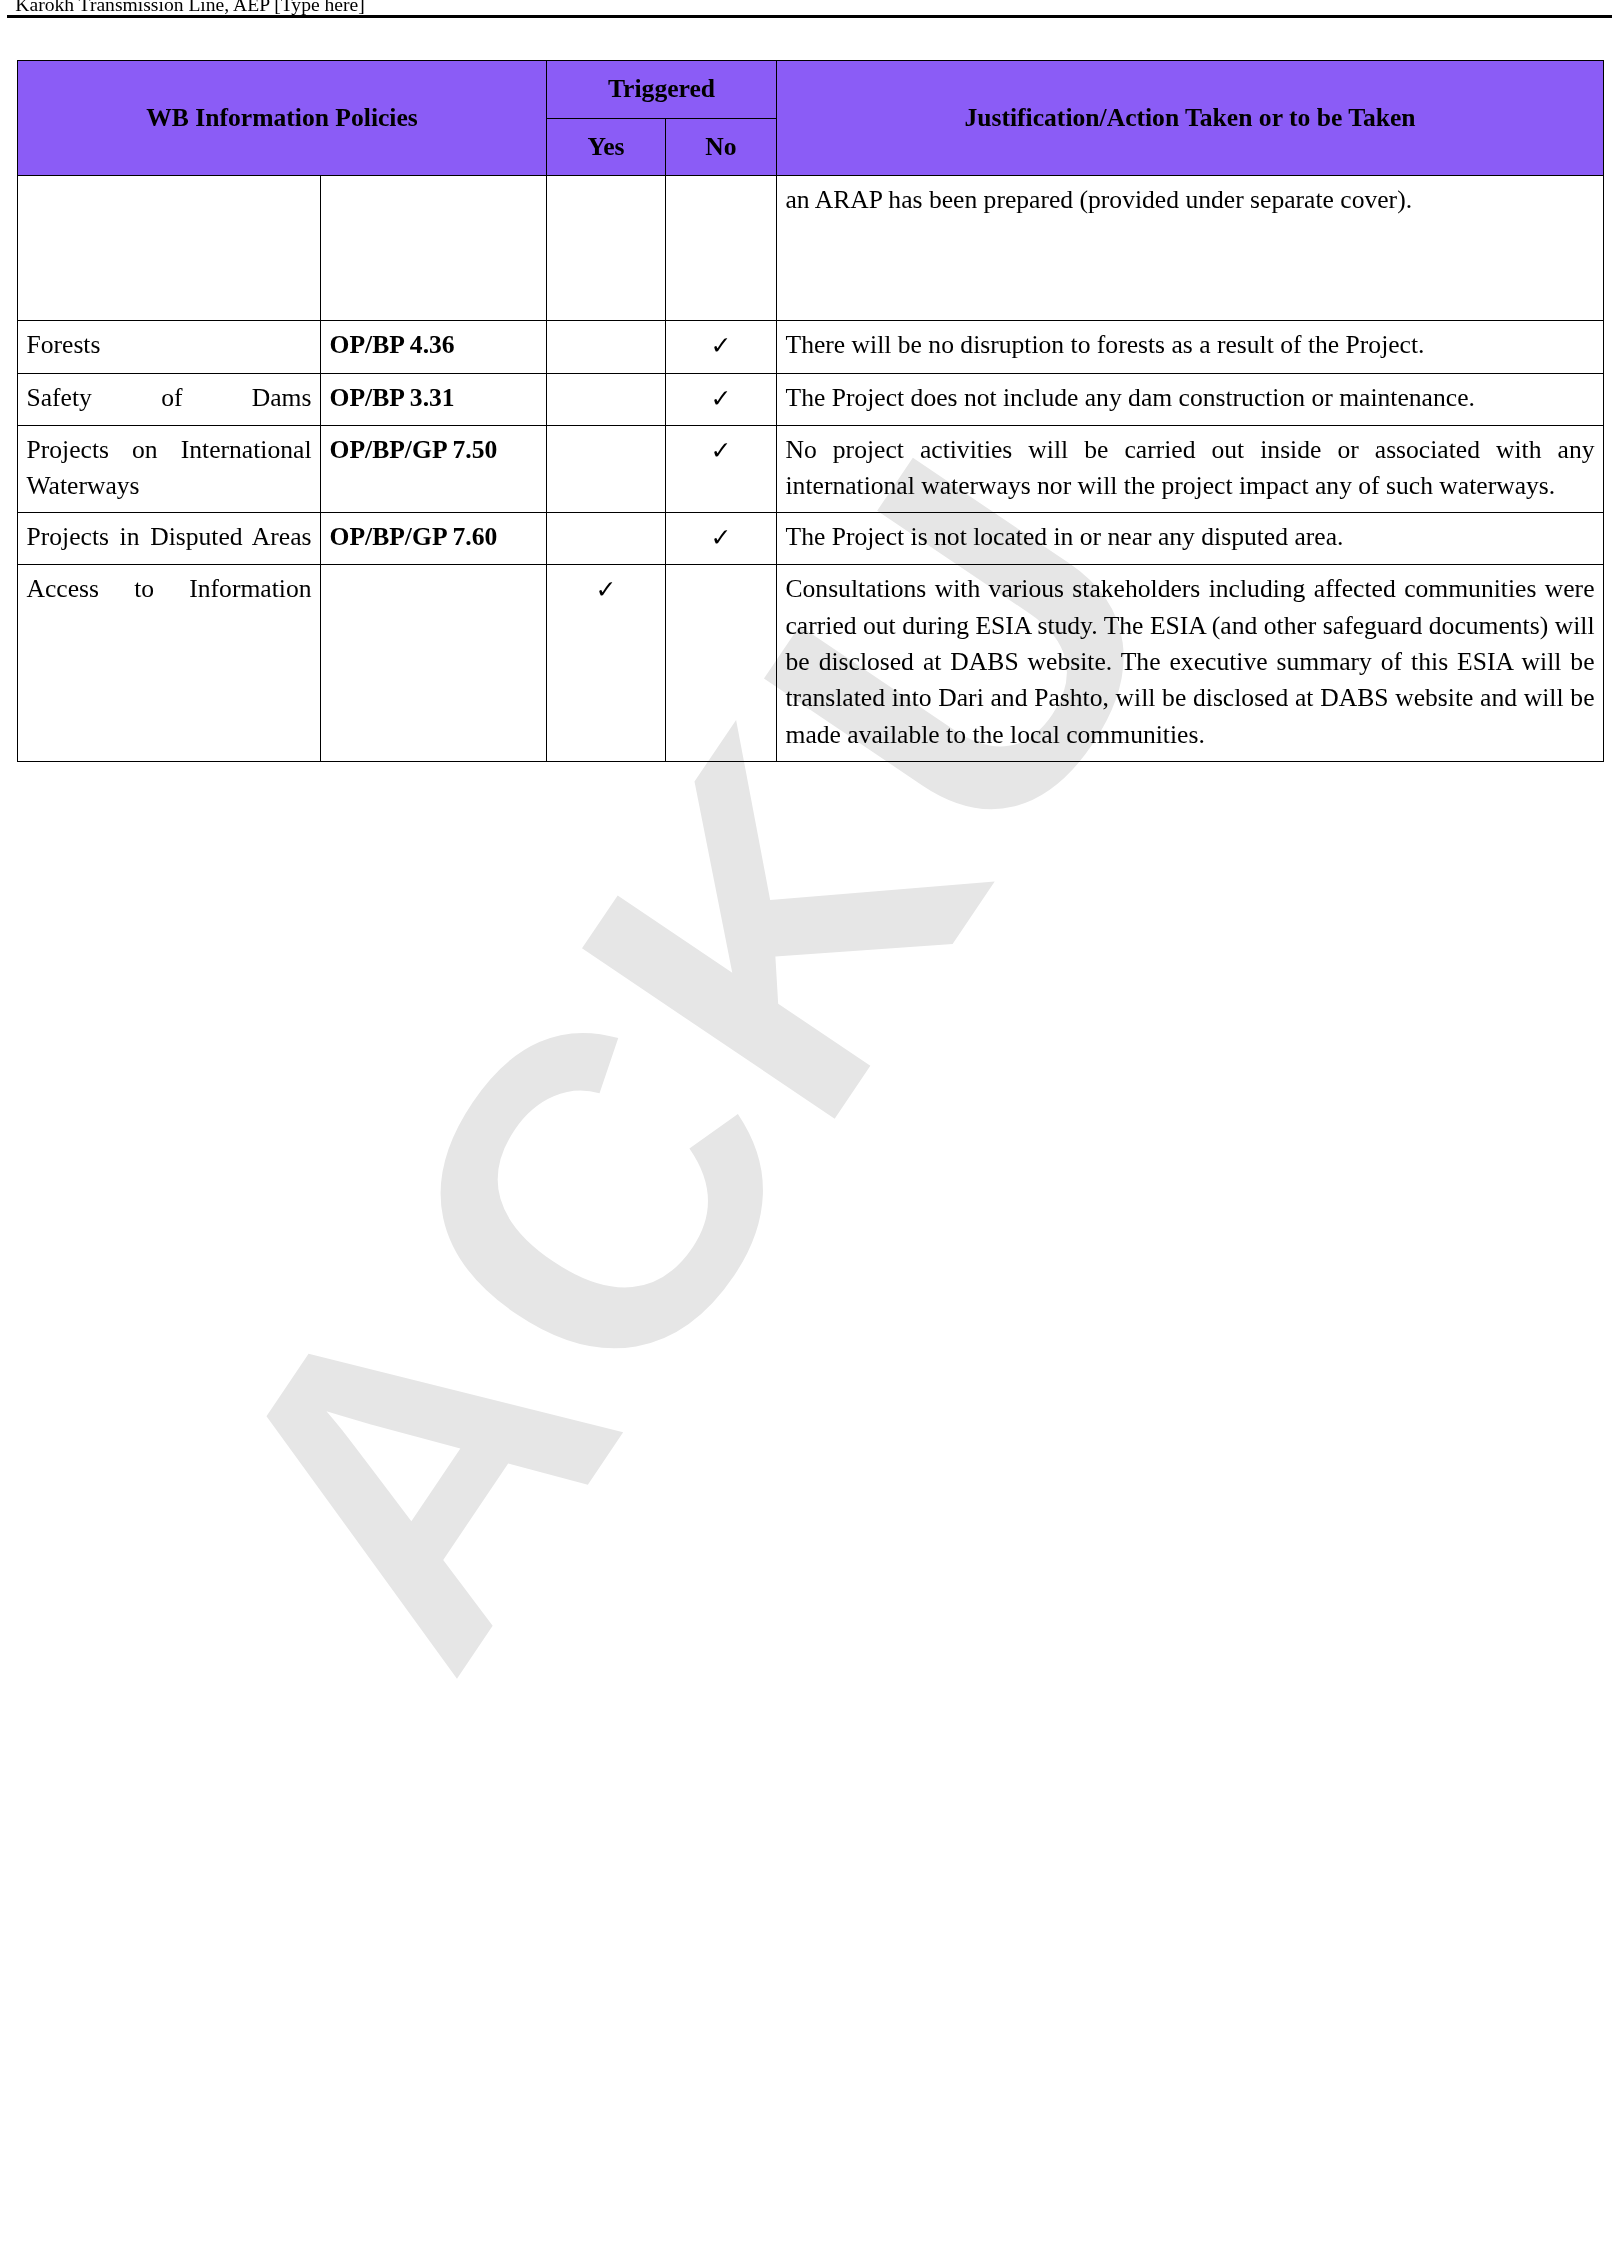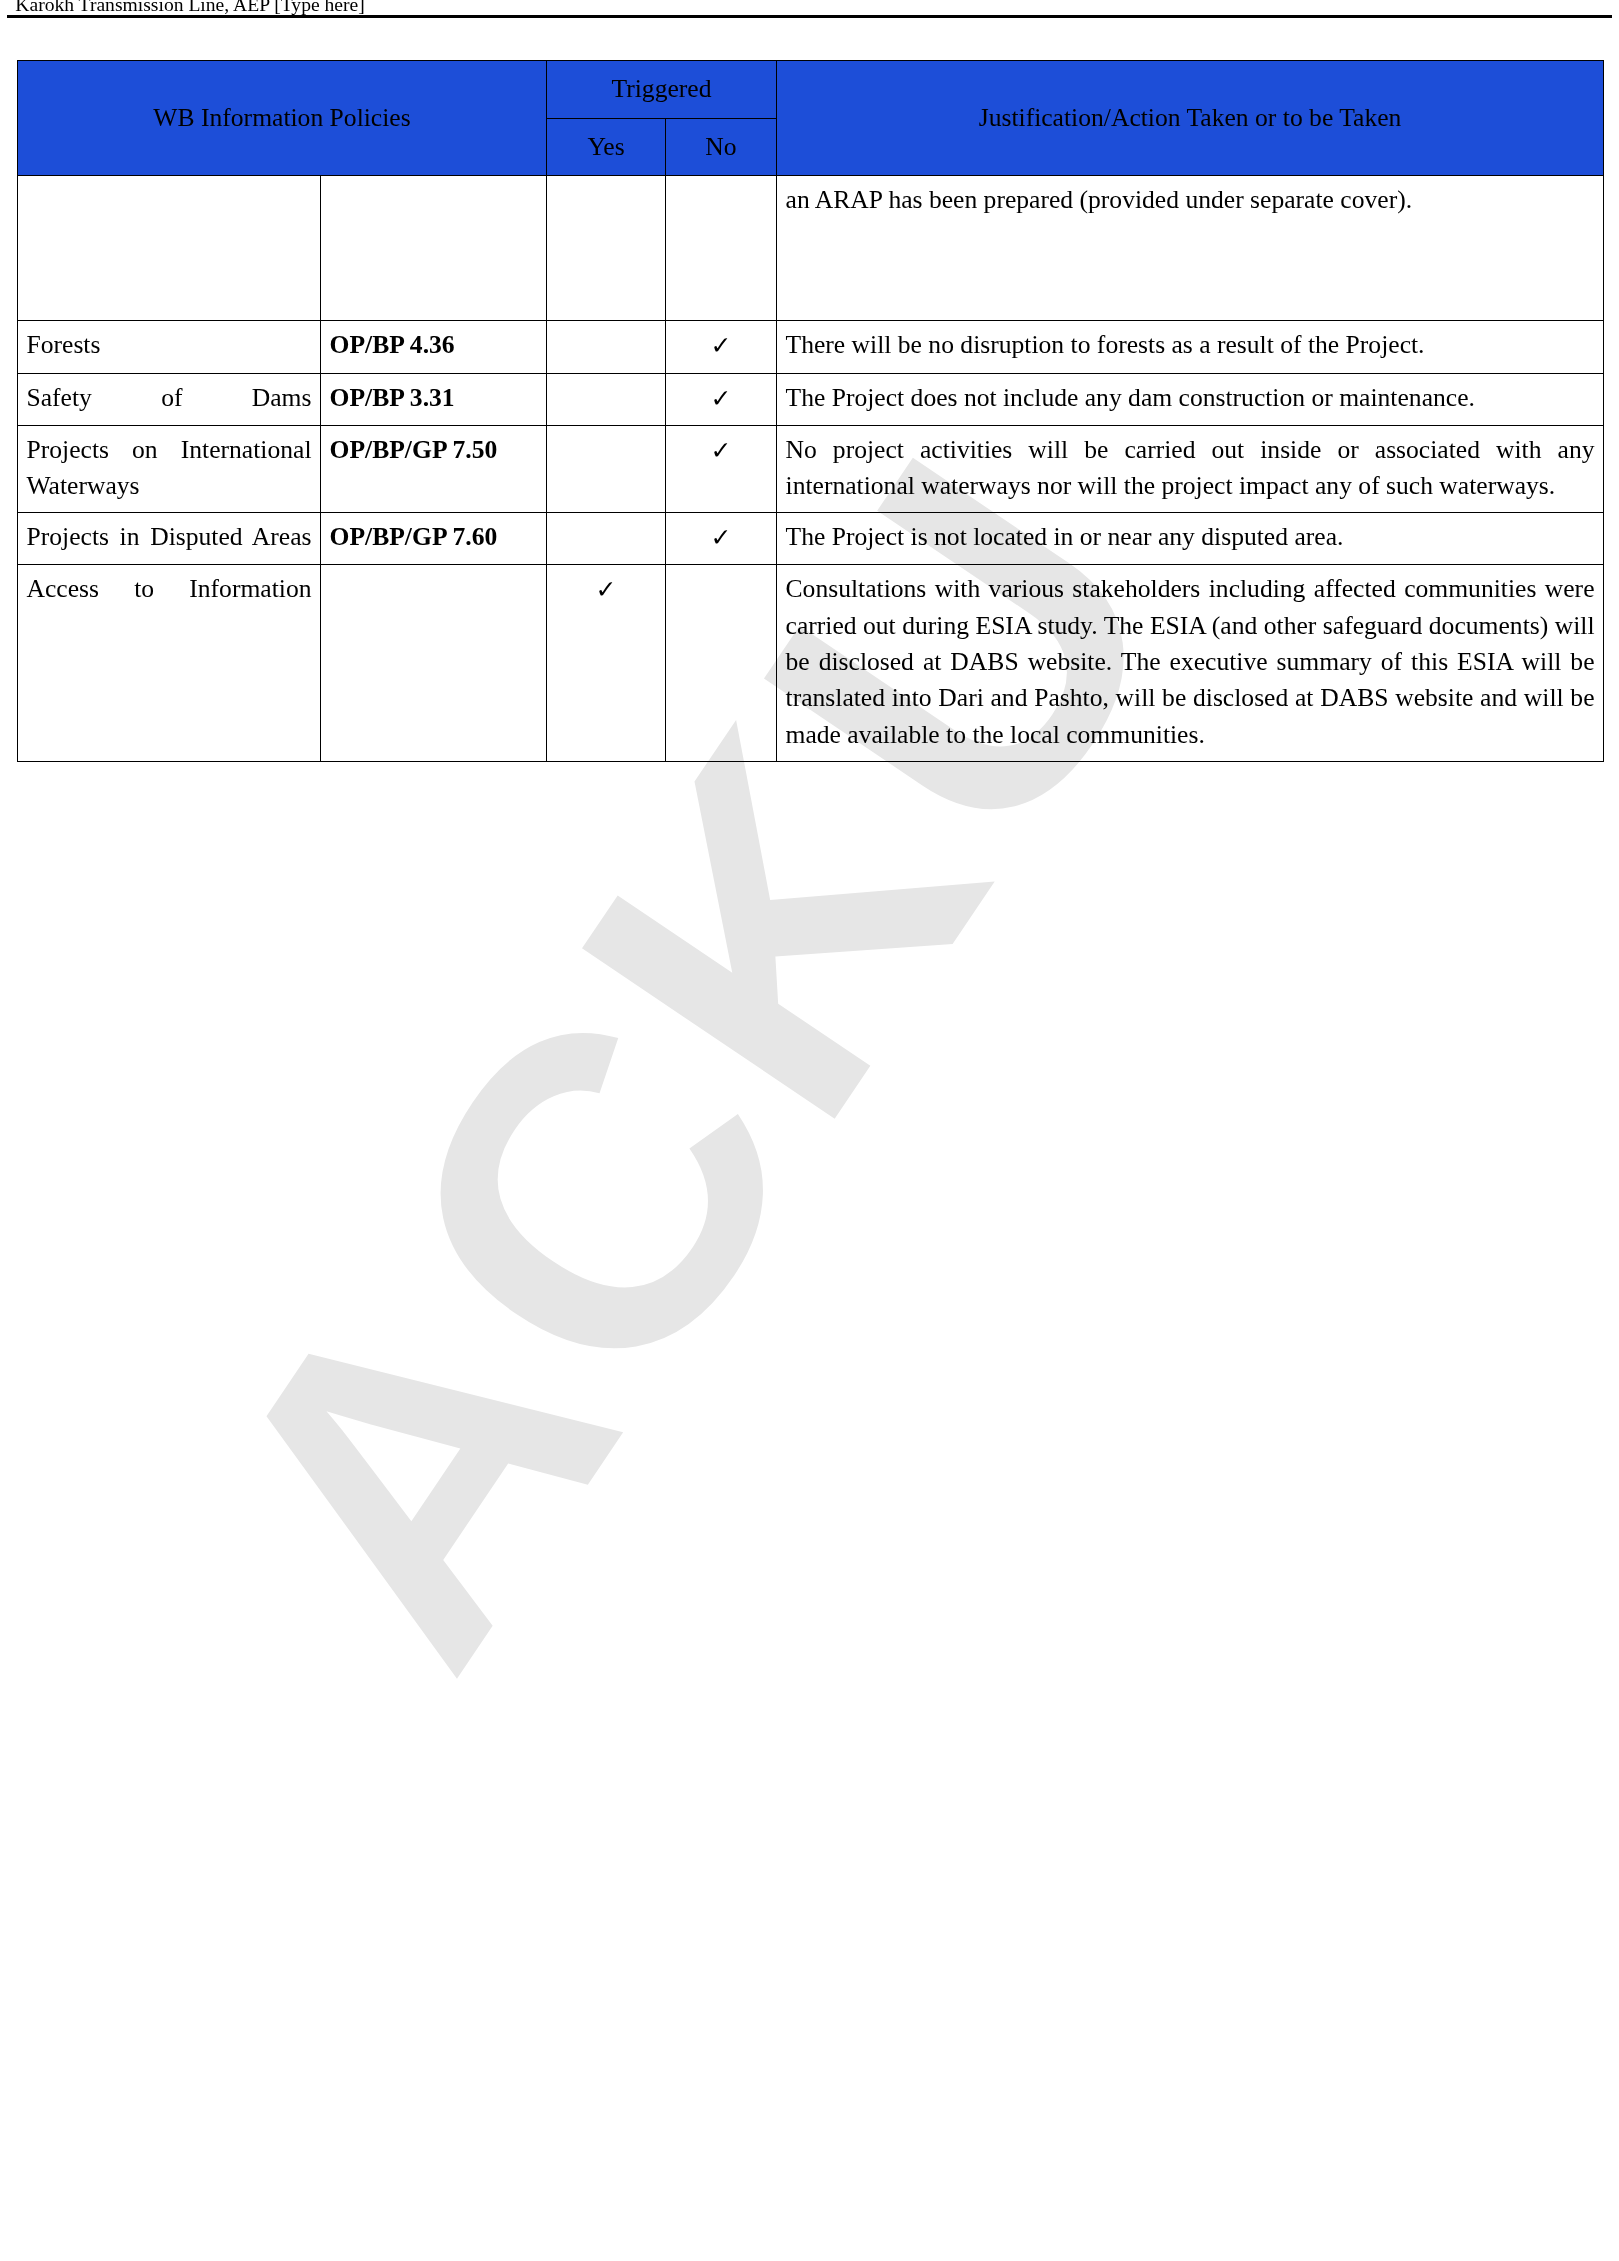--- a/index.html
+++ b/index.html
@@ -76,22 +76,22 @@
     font-size: 25.6px;
     line-height: 1.42;
   }
   table.policy-table th,
   table.policy-table td {
     border: 1.7px solid #000000;
     vertical-align: top;
     padding: 6px 8.5px 7.7px 8.5px;
   }
   table.policy-table thead th {
-    background: #1d4ed8;
-    font-weight: normal;
+    background: #8b5cf6;
+    font-weight: bold;
     text-align: center;
     vertical-align: middle;
     padding-top: 10.2px;
     padding-bottom: 10.2px;
   }
   th.col-policy { text-align: center; }
   th.col-trig   { text-align: center; }
   th.col-yesno  { text-align: center; }
   th.col-just   { text-align: center; margin-left: 11px; }
 

